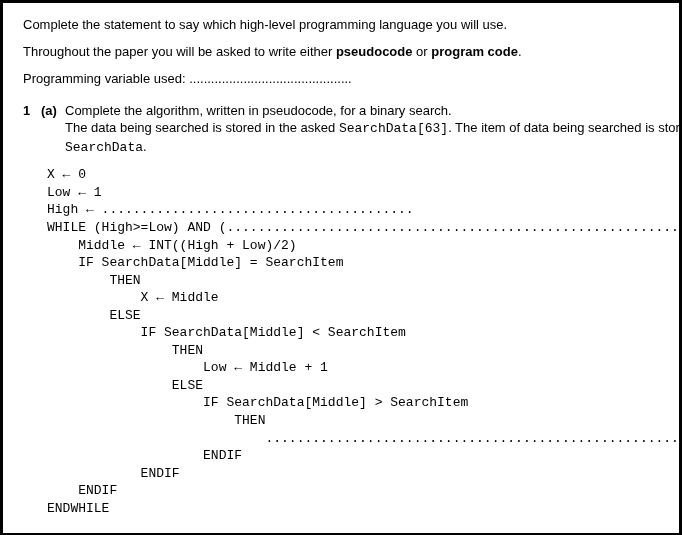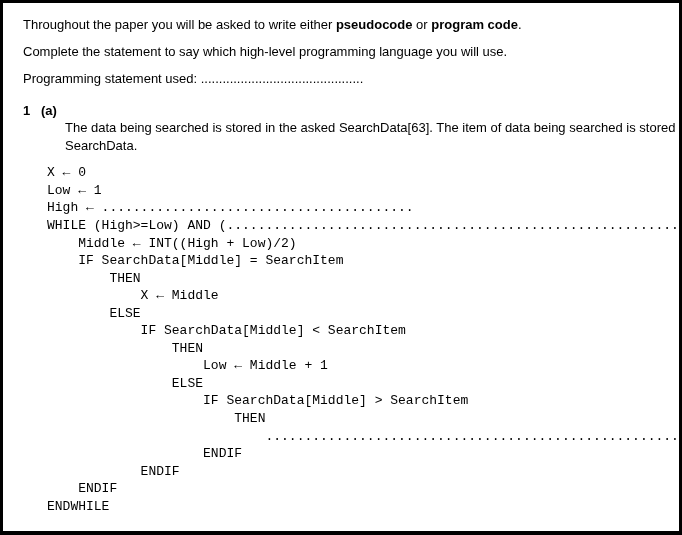--- a/index.html
+++ b/index.html
@@ -51,51 +51,51 @@
   }
   .code {
     font-family: "Courier New", Courier, monospace;
     font-size: 13px;
     white-space: pre;
     line-height: 1.35;
     margin-top: 10px;
     margin-left: 6px;
   }
   .mono {
-    font-family: Liberation Sans, sans-serif;
+    font-family: Liberation Mono, monospace;
   }
   .marks {
     text-align: right;
     font-size: 13px;
     margin-top: -16px;
     padding-right: 2px;
   }
 </style>
 </head>
 <body>
 
 <div class="page">
 
   <div class="intro">
+    <p>Complete the statement to say which high-level programming language you will use.</p>
     <p>
       <span>Throughout the paper you will be asked to write either </span><span class="bold">pseudocode</span><span> or </span><span class="bold">program code</span><span>.</span>
     </p>
-    <p>Complete the statement to say which high-level programming language you will use.</p>
     <p>
-      <span>Programming statement used: </span><span>.............................................</span>
+      <span>Programming variable used: </span><span>.............................................</span>
     </p>
   </div>
 
   <div class="question">
     <div class="qnum">1</div>
     <div class="qbody">
       <div class="part-row">
         <div class="part-label">(a)</div>
         <div class="part-text">
-          <br>
+          <span>Complete the algorithm, written in pseudocode, for a binary search.</span><br>
           <span>The data being searched is stored in the asked </span><span class="mono">SearchData[63]</span><span>. The item of data being searched is stored in the variable </span><span class="mono">SearchData</span><span>.</span>
         </div>
       </div>
 
       <div class="code">X ← 0
 Low ← 1
 High ← ........................................
 WHILE (High&gt;=Low) AND (..................................................................)
     Middle ← INT((High + Low)/2)
     IF SearchData[Middle] = SearchItem

